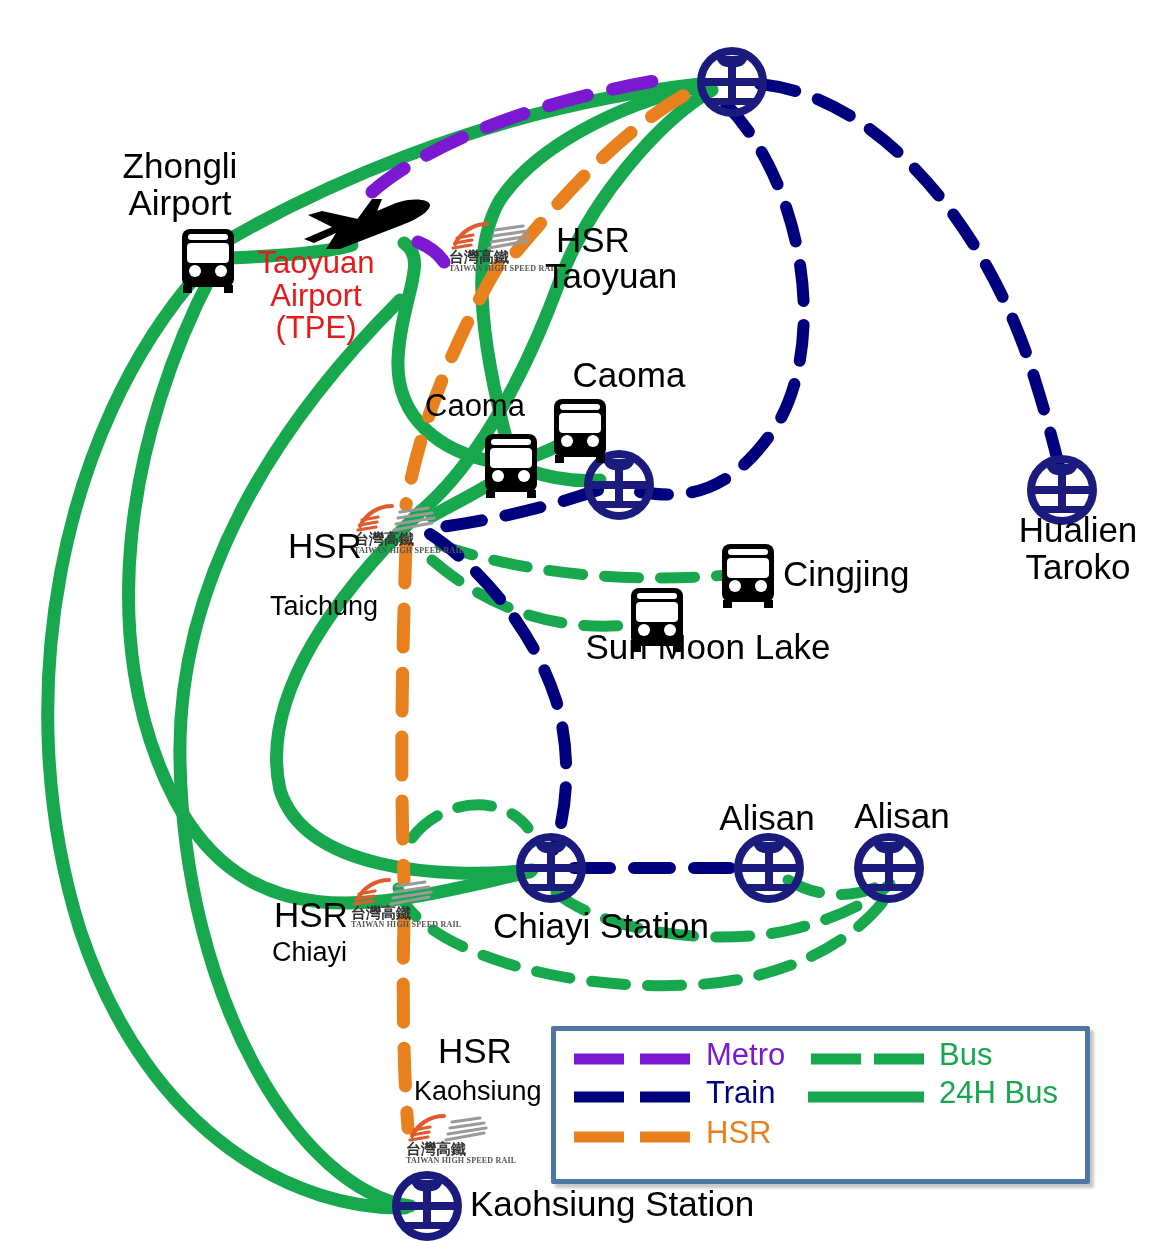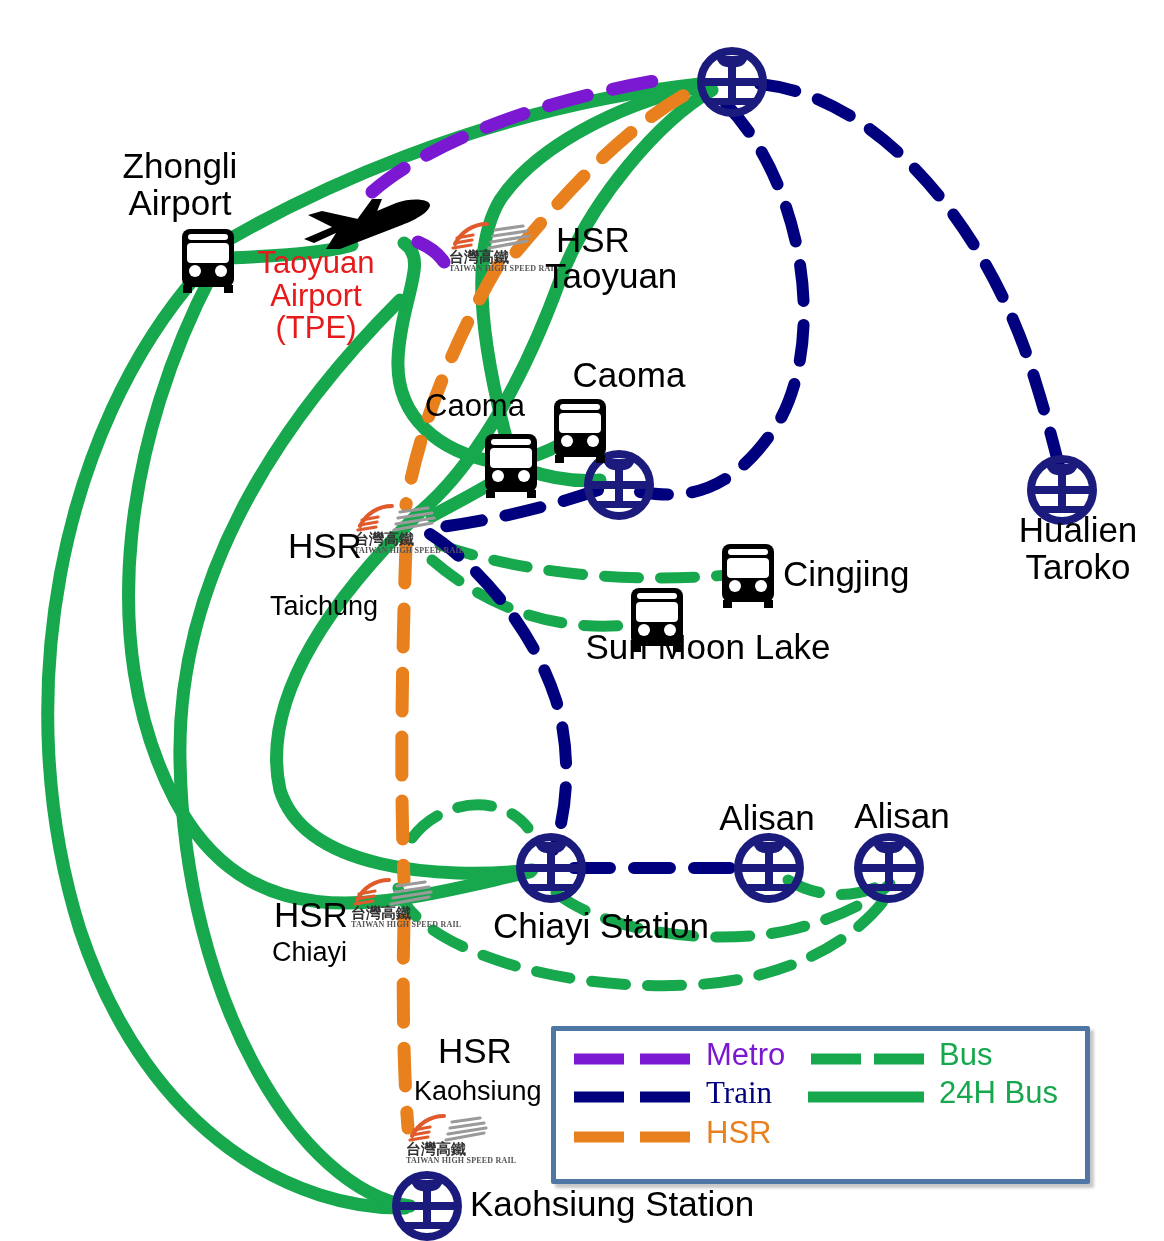--- a/index.html
+++ b/index.html
@@ -11,21 +11,21 @@
   .lbl.ctr{transform:translateX(-50%);text-align:center;}
   .red{color:#E8191B;}
   .big{font-size:35px;}
   .med{font-size:31px;}
   .sml{font-size:27px;}
   .legend-box{position:absolute;left:551px;top:1026px;width:529px;height:148px;
       border:5px solid #4E77A3;background:#fff;box-shadow:4px 4px 3px rgba(0,0,0,.22);
       border-radius:2px;}
   .lg-txt{position:absolute;font-size:31px;white-space:nowrap;}
   .lg-metro{color:#7A19D1;}
-  .lg-train{color:#00007E;font-family:Liberation Serif, serif;}
+  .lg-train{color:#00007E;}
   .lg-hsr{color:#E8801D;}
   .lg-bus{color:#17A84E;}
   .hsrlogo{position:absolute;}
   .hsrlogo .cn{position:absolute;font-family:"DejaVu Sans",sans-serif;font-weight:bold;color:#333;white-space:nowrap;}
   .hsrlogo .en{position:absolute;font-family:"Liberation Serif",serif;font-weight:bold;color:#555;white-space:nowrap;letter-spacing:.2px;}
 </style>
 </head>
 <body>
 
 <div id="stage">

